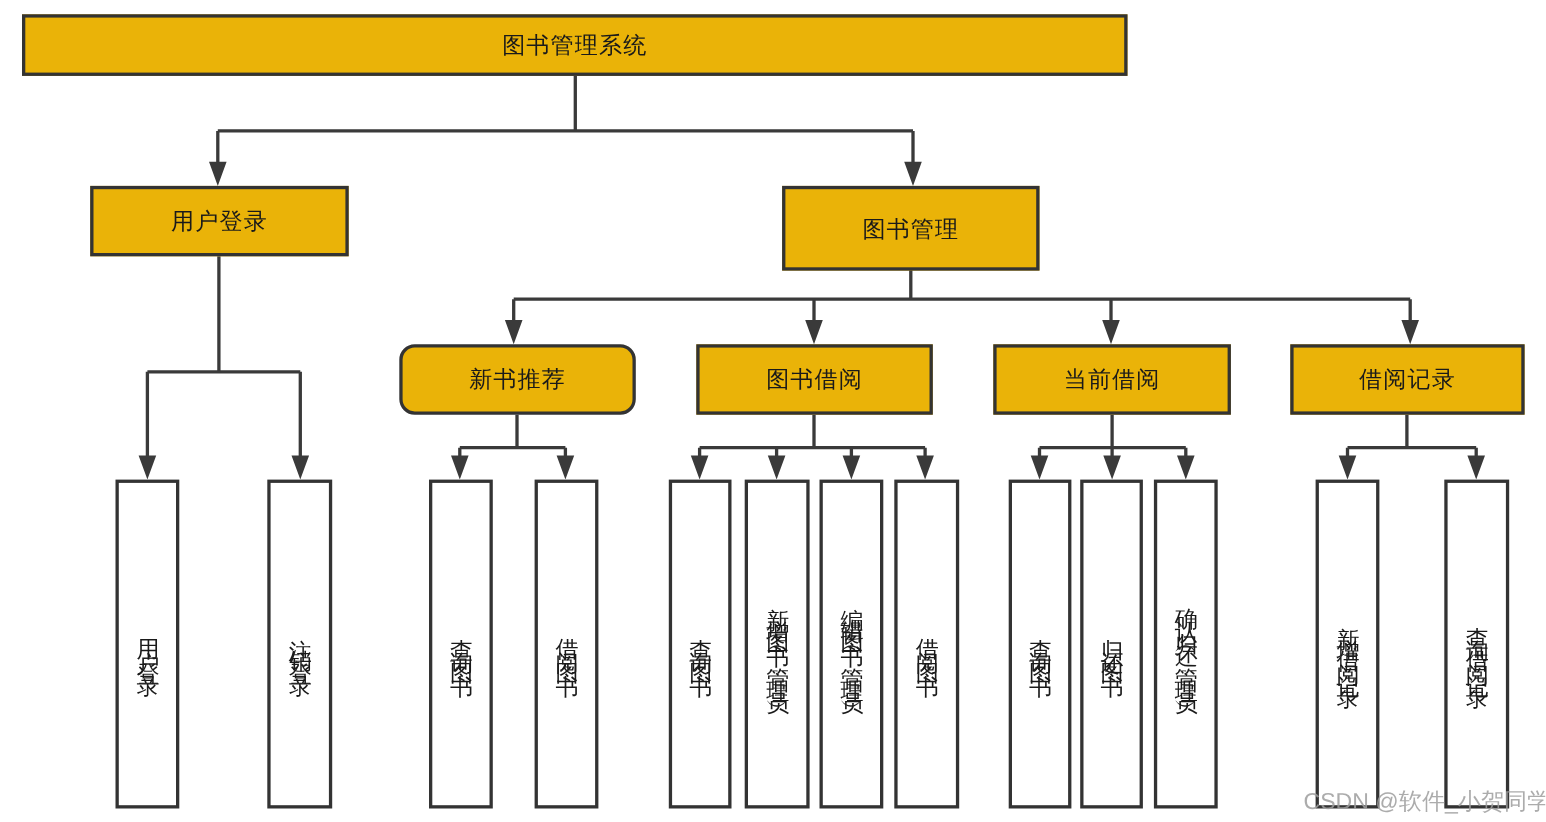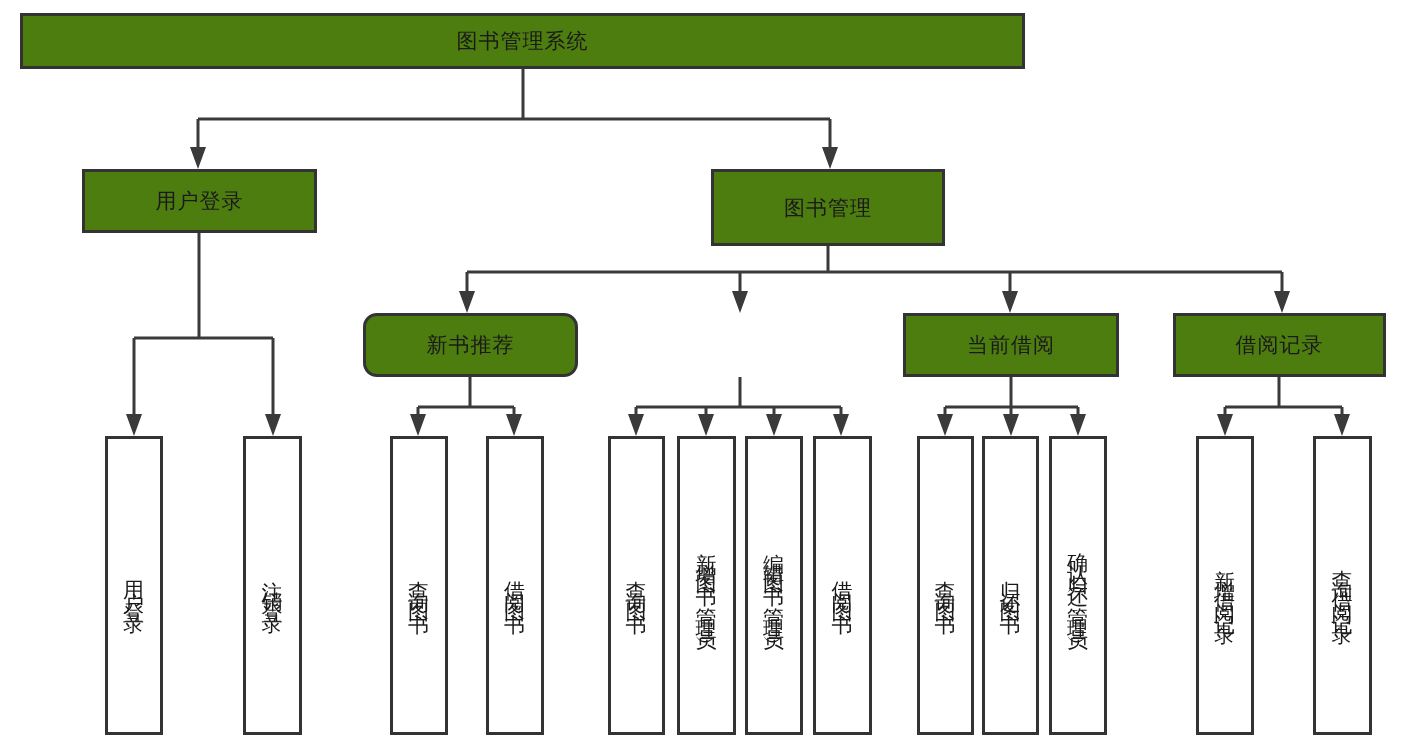--- a/index.html
+++ b/index.html
@@ -1,20 +1,20 @@
 <!DOCTYPE html>
 <html><head>
 <meta charset="utf-8">
 <style>
   html,body{margin:0;padding:0;background:#ffffff;}
   body{font-family:"Liberation Sans",sans-serif;}
   #stage{position:relative;width:1405px;height:747px;background:#ffffff;overflow:hidden;}
   #connectors{position:absolute;left:0;top:0;width:1405px;height:747px;pointer-events:none;}
   .hbox{
-    position:absolute;box-sizing:border-box;border:3px solid #333333;background:#4d7c0f;
+    position:absolute;box-sizing:border-box;border:3px solid #333333;background:#eab308;
     display:flex;align-items:center;justify-content:center;
     font-size:21px;color:#1a1a1a;letter-spacing:1px;
   }
   .vbox{
     position:absolute;box-sizing:border-box;border:3px solid #333333;background:#ffffff;
     display:flex;align-items:center;justify-content:center;height:299px;top:436px;
   }
   .vbox > span{
     writing-mode:vertical-lr;text-orientation:upright;
     font-size:21px;line-height:1;letter-spacing:11px;color:#1a1a1a;
@@ -49,20 +49,21 @@
       M945 436l-8 -22h16z M1011 436l-8 -22h16z M1078 436l-8 -22h16z
       M1225 436l-8 -22h16z M1342 436l-8 -22h16z"></path>
   </svg>
 
   <div class="hbox" style="left:20px;top:13px;width:1005px;height:56px;">图书管理系统</div>
 
   <div class="hbox" style="left:82px;top:169px;width:235px;height:64px;">用户登录</div>
   <div class="hbox" style="left:711px;top:169px;width:234px;height:77px;">图书管理</div>
 
   <div class="hbox" style="left:363px;top:313px;width:215px;height:64px;border-radius:14px;">新书推荐</div>
+  <div class="hbox" style="left:633px;top:313px;width:215px;height:64px;">图书借阅</div>
   <div class="hbox" style="left:903px;top:313px;width:216px;height:64px;">当前借阅</div>
   <div class="hbox" style="left:1173px;top:313px;width:213px;height:64px;">借阅记录</div>
 
   <div class="vbox" style="left:105px;width:58px;">
     <span>用户登录</span>
   </div>
   <div class="vbox" style="left:243px;width:59px;">
     <span>注销登录</span>
   </div>
 
@@ -96,14 +97,15 @@
     <span>确认归还（管理员）</span>
   </div>
 
   <div class="vbox" style="left:1196px;width:58px;">
     <span>新增借阅记录</span>
   </div>
   <div class="vbox" style="left:1313px;width:59px;">
     <span>查询借阅记录</span>
   </div>
 
+  <div id="watermark">CSDN @软件_小贺同学</div>
 
 </div>
 
 </body></html>

